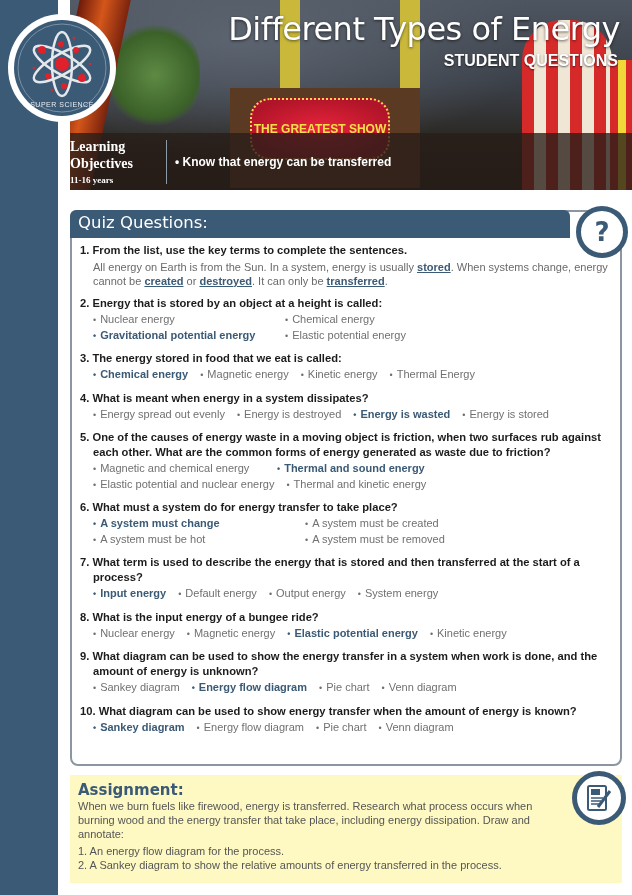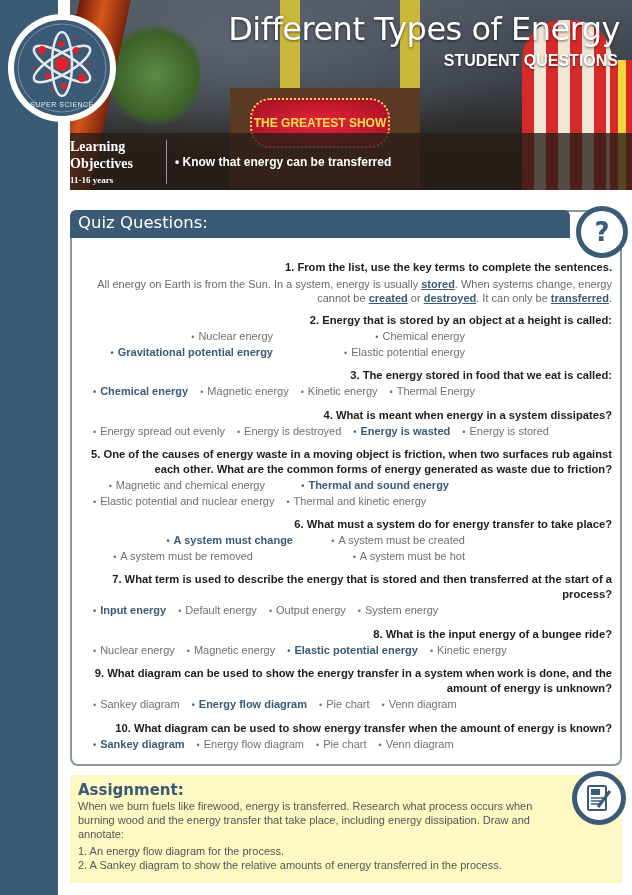--- a/index.html
+++ b/index.html
@@ -23,42 +23,42 @@
   
   .hero { position: absolute; left: 70px; top: 0; width: 562px; height: 190px; overflow: hidden;
     background:
       radial-gradient(ellipse at 30% 20%, #5c6470 0%, transparent 55%),
       linear-gradient(180deg, #4d5560 0%, #3a3f47 45%, #2a2620 75%, #1e1a14 100%); }
   .hero-tree { position: absolute; left: 40px; top: 20px; width: 90px; height: 110px; border-radius: 45%; background: radial-gradient(circle, #5d8a44 0%, #3b6128 60%, transparent 72%); }
   .hero-pole { position: absolute; left: -10px; top: -10px; width: 50px; height: 210px; background: linear-gradient(90deg, #6e1a0a, #d4561a 50%, #7a230e); transform: rotate(12deg); }
   .hero-beam1 { position: absolute; left: 210px; top: 0; width: 20px; height: 120px; background: #c9b83a; }
   .hero-beam2 { position: absolute; left: 330px; top: 0; width: 20px; height: 120px; background: #c9b83a; }
   .hero-board { position: absolute; left: 160px; top: 88px; width: 190px; height: 100px; background: #5a3a22; }
-  .hero-sign { position: absolute; left: 180px; top: 98px; width: 140px; height: 50px; border-radius: 20px; background: radial-gradient(ellipse, #e8243c 0%, #b01428 80%); border: 2px dotted #f6d65a; display:flex; align-items:center; justify-content:center; }
+  .hero-sign { position: absolute; left: 180px; top: 98px; width: 140px; height: 62px; border-radius: 20px; background: radial-gradient(ellipse, #e8243c 0%, #b01428 80%); border: 2px dotted #f6d65a; display:flex; align-items:center; justify-content:center; }
   .hero-sign span { font-family: "Liberation Sans", sans-serif; font-weight: bold; font-size: 12px; color: #f5e04a; }
   .hero-tower { position: absolute; left: 452px; top: 20px; width: 90px; height: 170px; border-radius: 40px 40px 0 0;
     background: repeating-linear-gradient(90deg, #d62a2a 0 12px, #f0e6d6 12px 24px); }
   .hero-tent { position: absolute; left: 540px; top: 60px; width: 40px; height: 130px; background: repeating-linear-gradient(90deg, #d62a2a 0 8px, #f0d83a 8px 16px); }
   .hero-title { position: absolute; right: 12px; top: 10px; font-family: "DejaVu Sans", sans-serif; font-size: 32px; color: #ffffff; text-shadow: 0 1px 3px rgba(0,0,0,0.6); letter-spacing: -0.5px; }
   .hero-subtitle { position: absolute; right: 14px; top: 52px; font-family: "Liberation Sans", sans-serif; font-weight: bold; font-size: 16px; color: #ffffff; text-shadow: 0 1px 2px rgba(0,0,0,0.6); }
   .objectives { position: absolute; left: 0; top: 133px; width: 562px; height: 57px; background: rgba(40,30,24,0.78); display: flex; align-items: center; }
   .obj-label { width: 90px; padding-right: 6px; color: #fff; font-family: Liberation Serif, serif; font-weight: bold; }
   .obj-label .l1 { font-size: 14px; line-height: 16px; display:block; }
   .obj-label .l2 { font-size: 14px; line-height: 18px; display:block; }
   .obj-label .age { font-size: 9px; font-weight: bold; display:block; margin-top: 2px; }
   .obj-divider { width: 1px; height: 44px; background: #8a9aa8; margin: 0 8px 0 6px; }
   .obj-list { list-style: none; color: #fff; font-family: "Liberation Sans", sans-serif; font-weight: bold; font-size: 12px; line-height: 18px; }
 
   
   .quiz { position: absolute; left: 70px; top: 210px; width: 552px; height: 556px; border: 2px solid #8a96a2; border-radius: 8px; background: #fff; }
   .quiz-header { height: 28px; background: #3b5a76; border-radius: 6px 6px 0 0; padding: 3px 8px; margin: -2px -2px 0 -2px; width: 500px; }
   .quiz-header span { font-family: "DejaVu Sans", sans-serif; font-size: 16.5px; color: #ffffff; }
   .q-icon { position: absolute; right: -8px; top: -6px; width: 52px; height: 52px; border-radius: 50%; background: #fff; border: 5px solid #3b5a76; display: flex; align-items: center; justify-content: center; }
   .q-icon span { font-family: "DejaVu Sans", sans-serif; font-weight: bold; font-size: 26px; color: #3b5a76; }
-  .questions { padding: 22px 8px 0 8px; text-align: right; }
+  .questions { padding: 5px 8px 0 8px; }
   .q { margin-bottom: 8px; }
   .q-text { font-family: "Liberation Sans", sans-serif; font-weight: bold; font-size: 11.2px; color: #1c1c1c; line-height: 15px; padding-left: 13px; text-indent: -13px; }
   .q-body { font-family: "Liberation Sans", sans-serif; font-size: 11px; color: #6a6a6a; line-height: 14px; padding-left: 13px; margin-top: 2px; }
   .q-body u { color: #3b5a76; font-weight: bold; }
   .opts { display: flex; flex-wrap: wrap; padding-left: 13px; margin-top: 1px; }
   .opt { font-family: "Liberation Sans", sans-serif; font-size: 11px; color: #707070; line-height: 14.5px; margin-right: 12px; white-space: nowrap; }
   .opt::before { content: "\2022"; margin-right: 4px; font-size: 9px; }
   .opt.correct { color: #3b5a76; font-weight: bold; }
   .opts.grid2 .opt { width: 180px; }
   .opts.grid2b .opt { width: 172px; }
@@ -181,22 +181,22 @@
         <span class="opt" style="width:auto">Elastic potential and nuclear energy</span>
         <span class="opt" style="width:auto">Thermal and kinetic energy</span>
       </div>
     </div>
 
     <div class="q">
       <div class="q-text">6. What must a system do for energy transfer to take place?</div>
       <div class="opts">
         <span class="opt correct" style="width:200px">A system must change</span>
         <span class="opt" style="width:160px">A system must be created</span>
+        <span class="opt" style="width:200px">A system must be hot</span>
         <span class="opt" style="width:160px">A system must be removed</span>
-        <span class="opt" style="width:200px">A system must be hot</span>
       </div>
     </div>
 
     <div class="q">
       <div class="q-text">7. What term is used to describe the energy that is stored and then transferred at the start of a process?</div>
       <div class="opts">
         <span class="opt correct">Input energy</span>
         <span class="opt">Default energy</span>
         <span class="opt">Output energy</span>
         <span class="opt">System energy</span>

